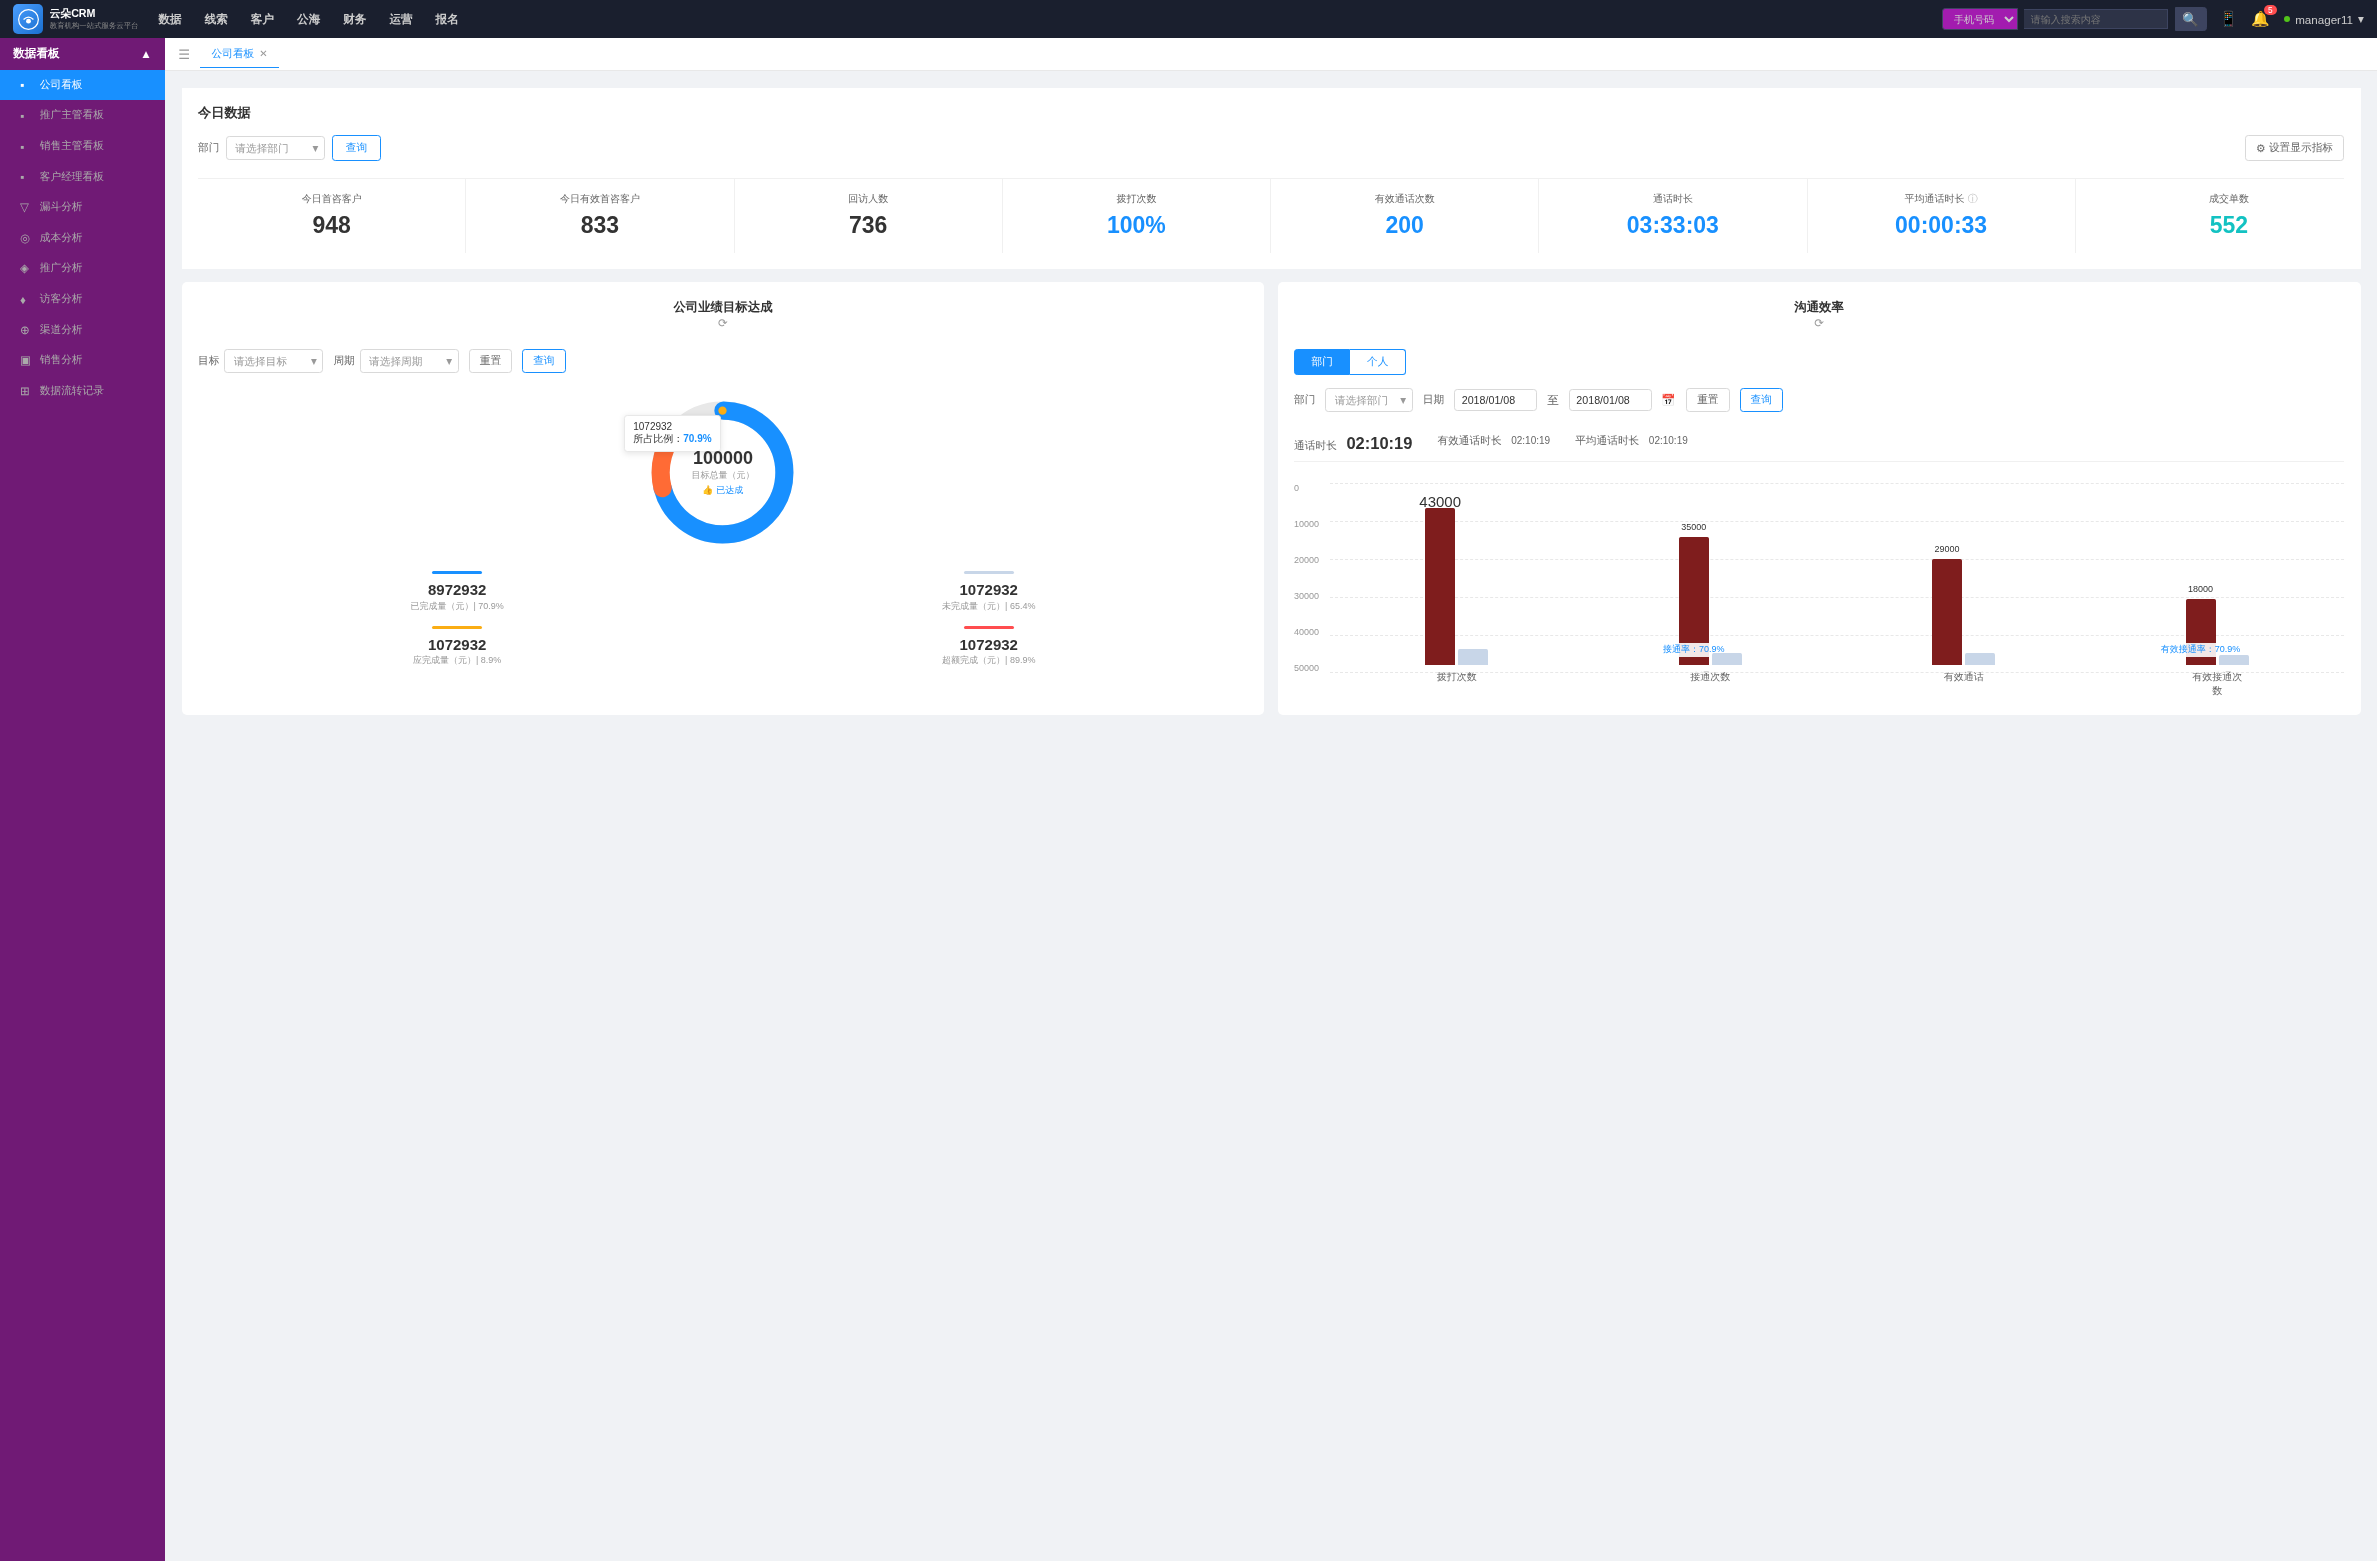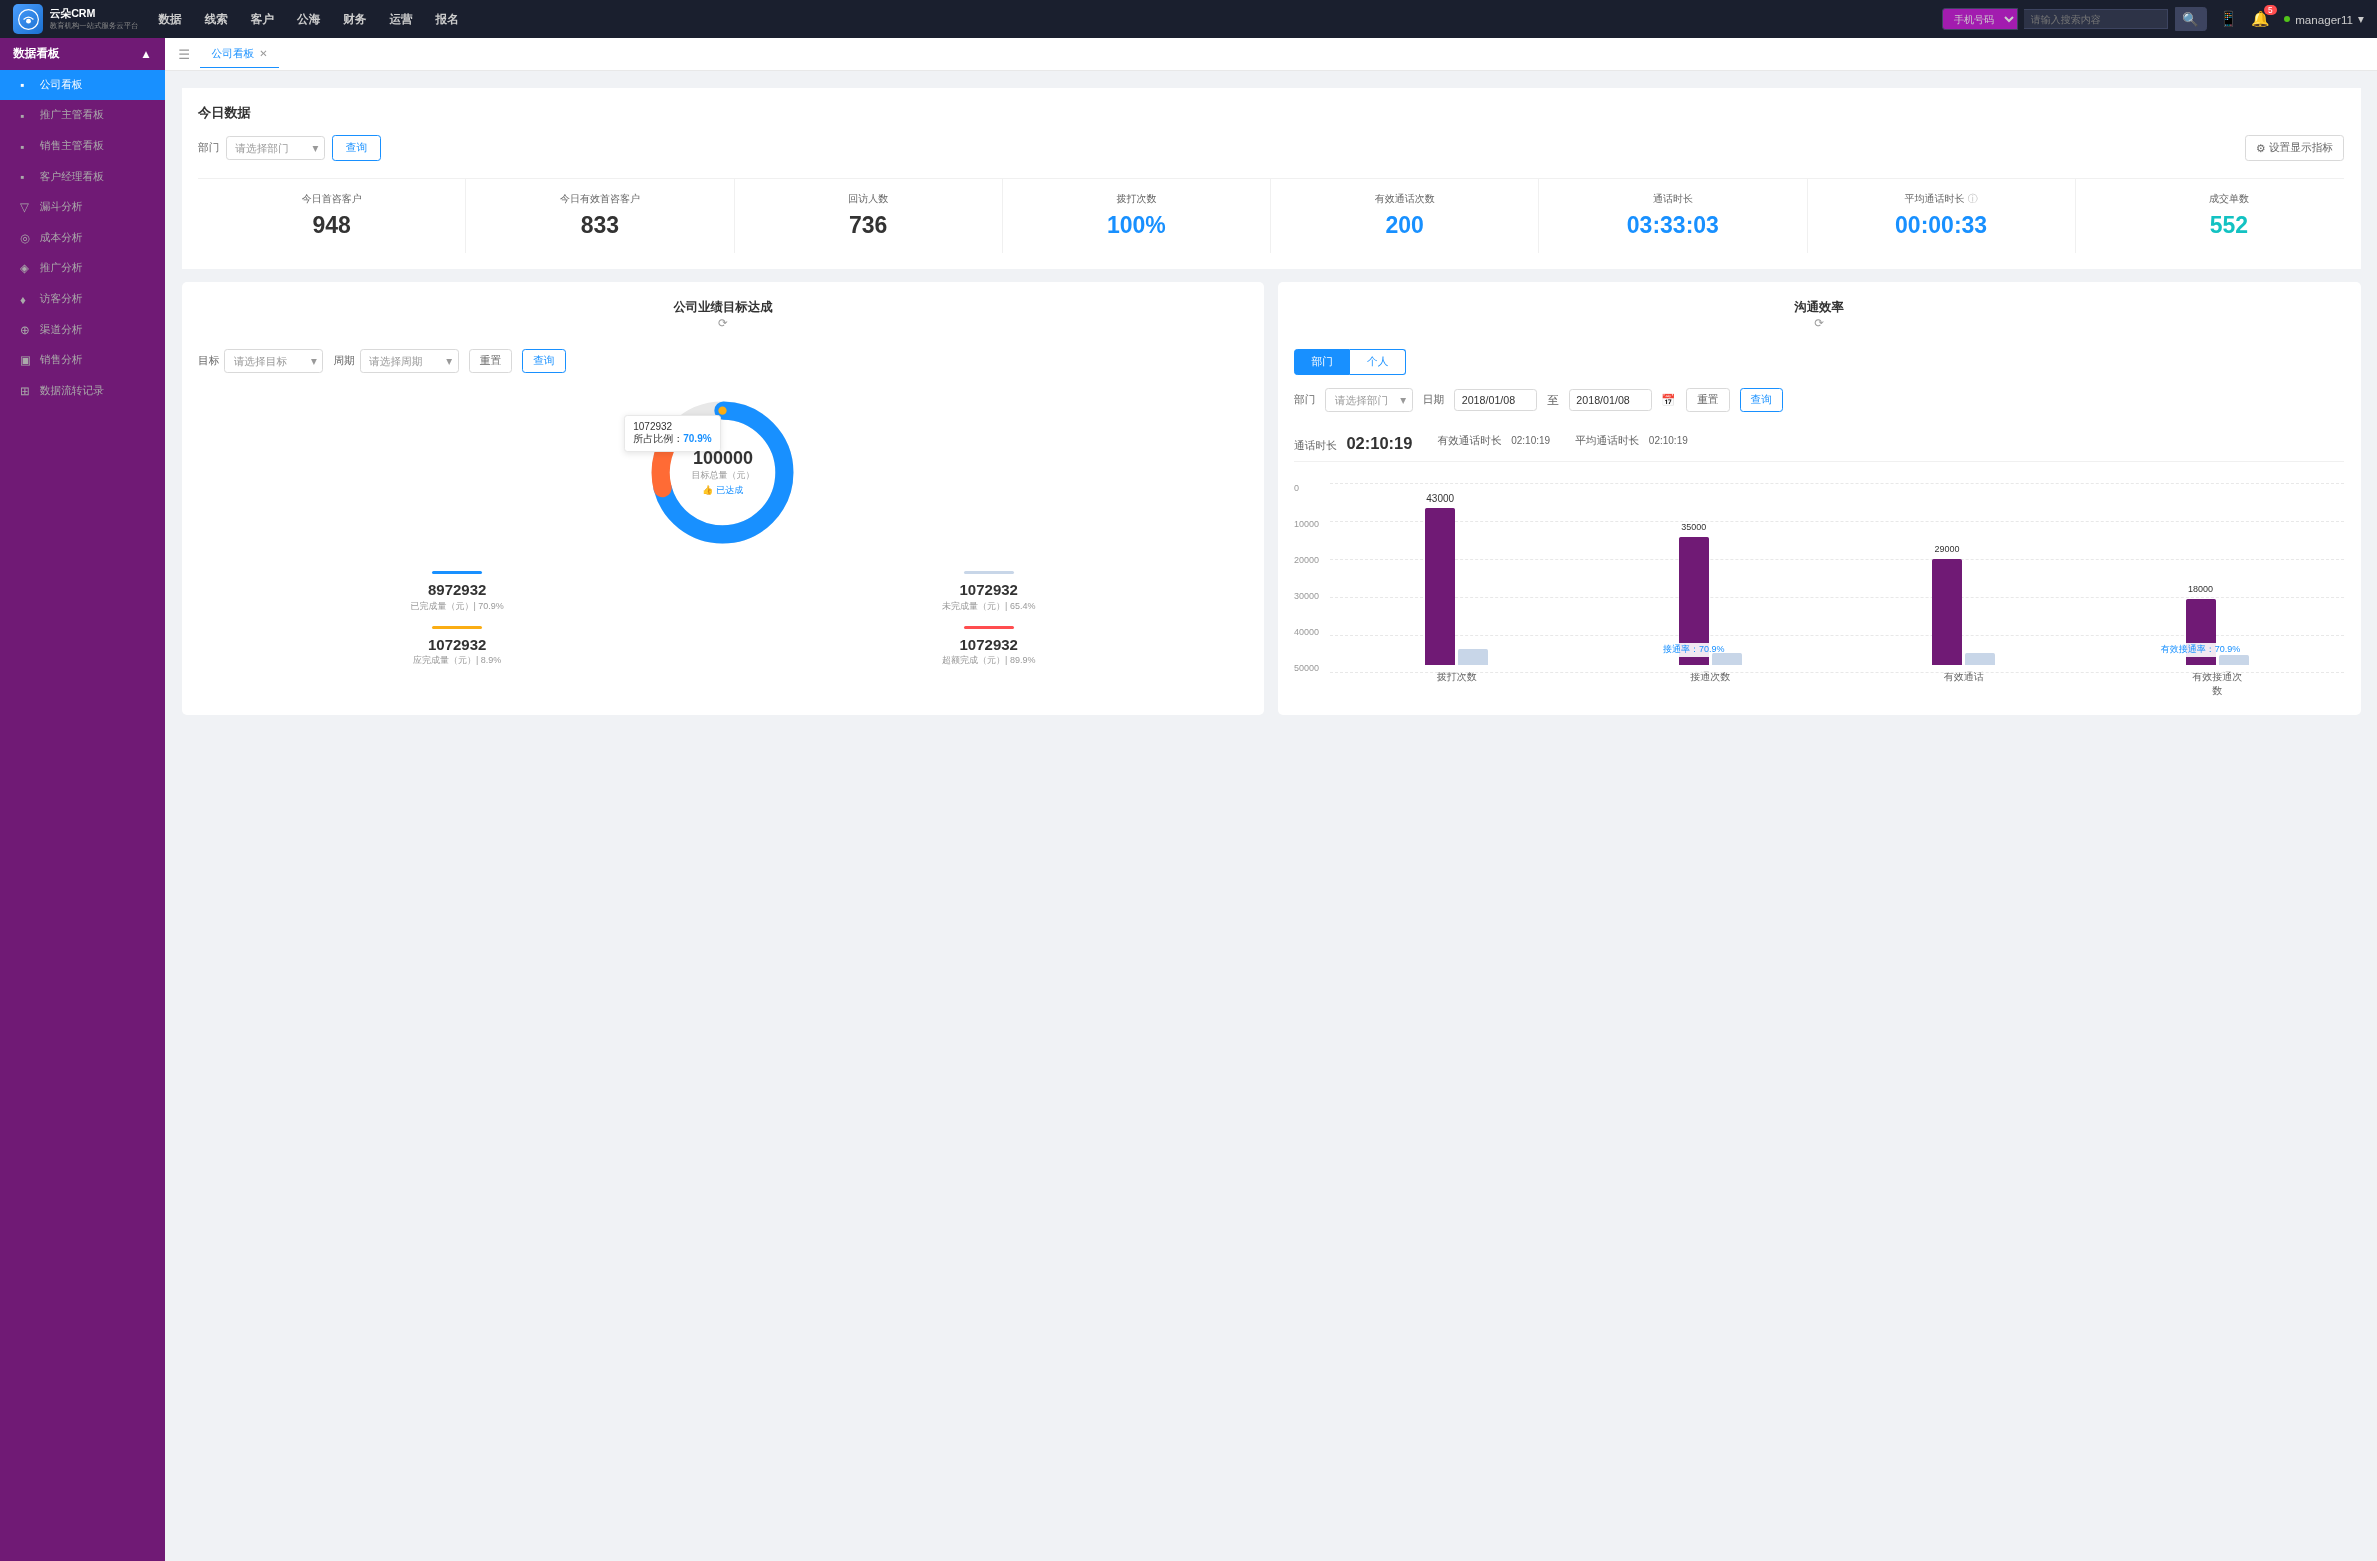--- a/index.html
+++ b/index.html
@@ -118,21 +118,21 @@
 
     
     .bar-chart { position: relative; padding-top: 8.3px; }
     .chart-y-labels { position: absolute; left: 0; top: 8.3px; bottom: 25px; display: flex; flex-direction: column-reverse; justify-content: space-between; font-size: 9px; color: #999; width: 33px; }
     .chart-bars-area { margin-left: 36px; position: relative; }
     .chart-grid { position: absolute; left: 0; right: 0; top: 0; bottom: 25px; display: flex; flex-direction: column-reverse; justify-content: space-between; }
     .grid-line { border-top: 0.8px dashed #e8e8e8; width: 100%; }
     .bars-row { display: flex; align-items: flex-end; justify-content: space-around; height: 182px; position: relative; z-index: 1; }
     .bar-group { display: flex; gap: 3.3px; align-items: flex-end; flex-direction: column; align-items: center; }
     .bar { width: 26.4px; border-radius: 1.7px 1.7px 0 0; position: relative; }
-    .bar-blue { background: #701a75; }
+    .bar-blue { background: #7f1d1d; }
     .bar-gray { background: #c8d6e8; }
     .bars-x-labels { display: flex; justify-content: space-around; margin-top: 5px; }
     .x-label { font-size: 10px; color: #666; text-align: center; width: 58px; }
   </style>
 </head>
 <body>
 
 <div class="top-nav">
   <div class="logo">
     <div class="logo-icon">
@@ -438,21 +438,21 @@
                 <div class="grid-line"></div>
                 <div class="grid-line"></div>
                 <div class="grid-line"></div>
                 <div class="grid-line"></div>
               </div>
               <div class="bars-row">
 
                 <div class="bar-group" style="position:relative;">
                   <div style="display:flex; align-items:flex-end; gap:3.3px;">
                     <div style="position:relative;">
-                      <span style="position:absolute;top:-15px;left:50%;transform:translateX(-50%);font-size:10px;color:#333;white-space:nowrap;">43000</span>
+                      <span style="position:absolute;top:-15px;left:50%;transform:translateX(-50%);font-size:15px;color:#333;white-space:nowrap;">43000</span>
                       <div class="bar bar-blue" style="height:157px; width:30px;"></div>
                     </div>
                     <div class="bar bar-gray" style="height:16.5px; width:30px; background:#c8d6e8;"></div>
                   </div>
                 </div>
 
                 <div class="bar-group" style="position:relative;">
                   <div style="display:flex; align-items:flex-end; gap:3.3px;">
                     <div style="position:relative;">
                       <span style="position:absolute;top:-15px;left:50%;transform:translateX(-50%);font-size:9px;color:#333;white-space:nowrap;">35000</span>

